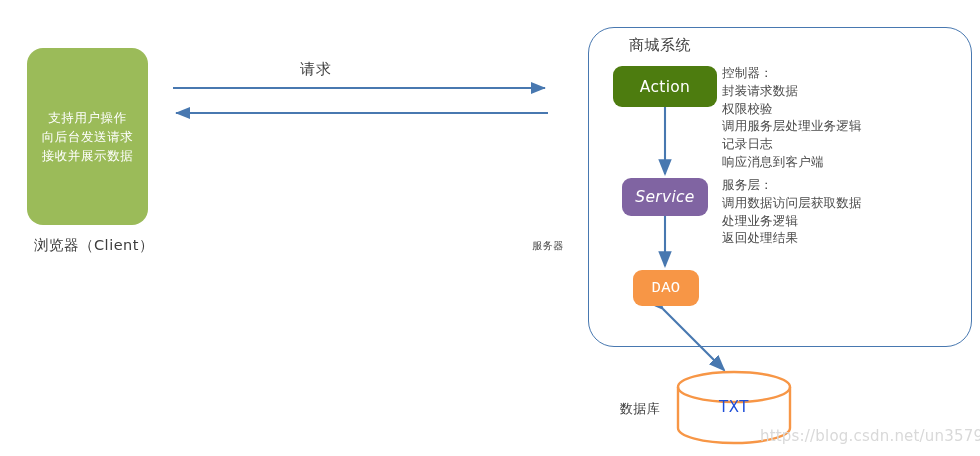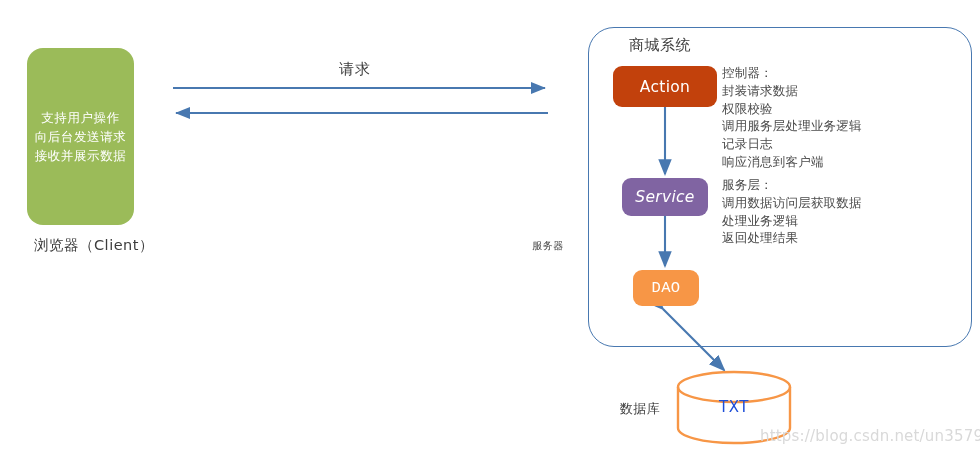--- a/index.html
+++ b/index.html
@@ -16,21 +16,21 @@
     width: 980px;
     height: 456px;
     background: #ffffff;
     overflow: hidden;
   }
   .abs { position: absolute; }
 
   
   #client-box {
     left: 27px; top: 48px;
-    width: 107px; height: 177px;
+    width: 121px; height: 177px;
     background: #9BBB59;
     border-radius: 16px;
   }
   #client-box-text {
     position: absolute;
     left: 0; right: 0;
     top: 50%;
     transform: translateY(-50%);
     text-align: center;
     color: #ffffff;
@@ -46,21 +46,21 @@
     color: #3d3d3d;
     font-size: 14.5px;
     letter-spacing: 0.5px;
   }
 
   
   .flow-label {
     color: #3d3d3d;
     font-size: 15px;
     letter-spacing: 1px;
-    text-align: center;
+    text-align: left;
   }
   #request-label { left: 300px; top: 60px; width: 110px; }
   #response-label { left: 300px; top: 117px; width: 110px; }
 
   
   #server-caption {
     left: 508px; top: 239px;
     width: 80px;
     text-align: center;
     color: #3d3d3d;
@@ -89,21 +89,21 @@
     align-items: center;
     justify-content: center;
     color: #ffffff;
     border-radius: 9px;
     font-size: 15.5px;
     letter-spacing: 0.3px;
   }
   #node-action {
     left: 613px; top: 66px;
     width: 104px; height: 41px;
-    background: #c2410c;
+    background: #4d7c0f;
   }
   #node-service {
     left: 622px; top: 178px;
     width: 86px; height: 38px;
     background: #8064A2;
     font-style: italic;
   }
   #node-dao {
     left: 633px; top: 270px;
     width: 66px; height: 36px;

